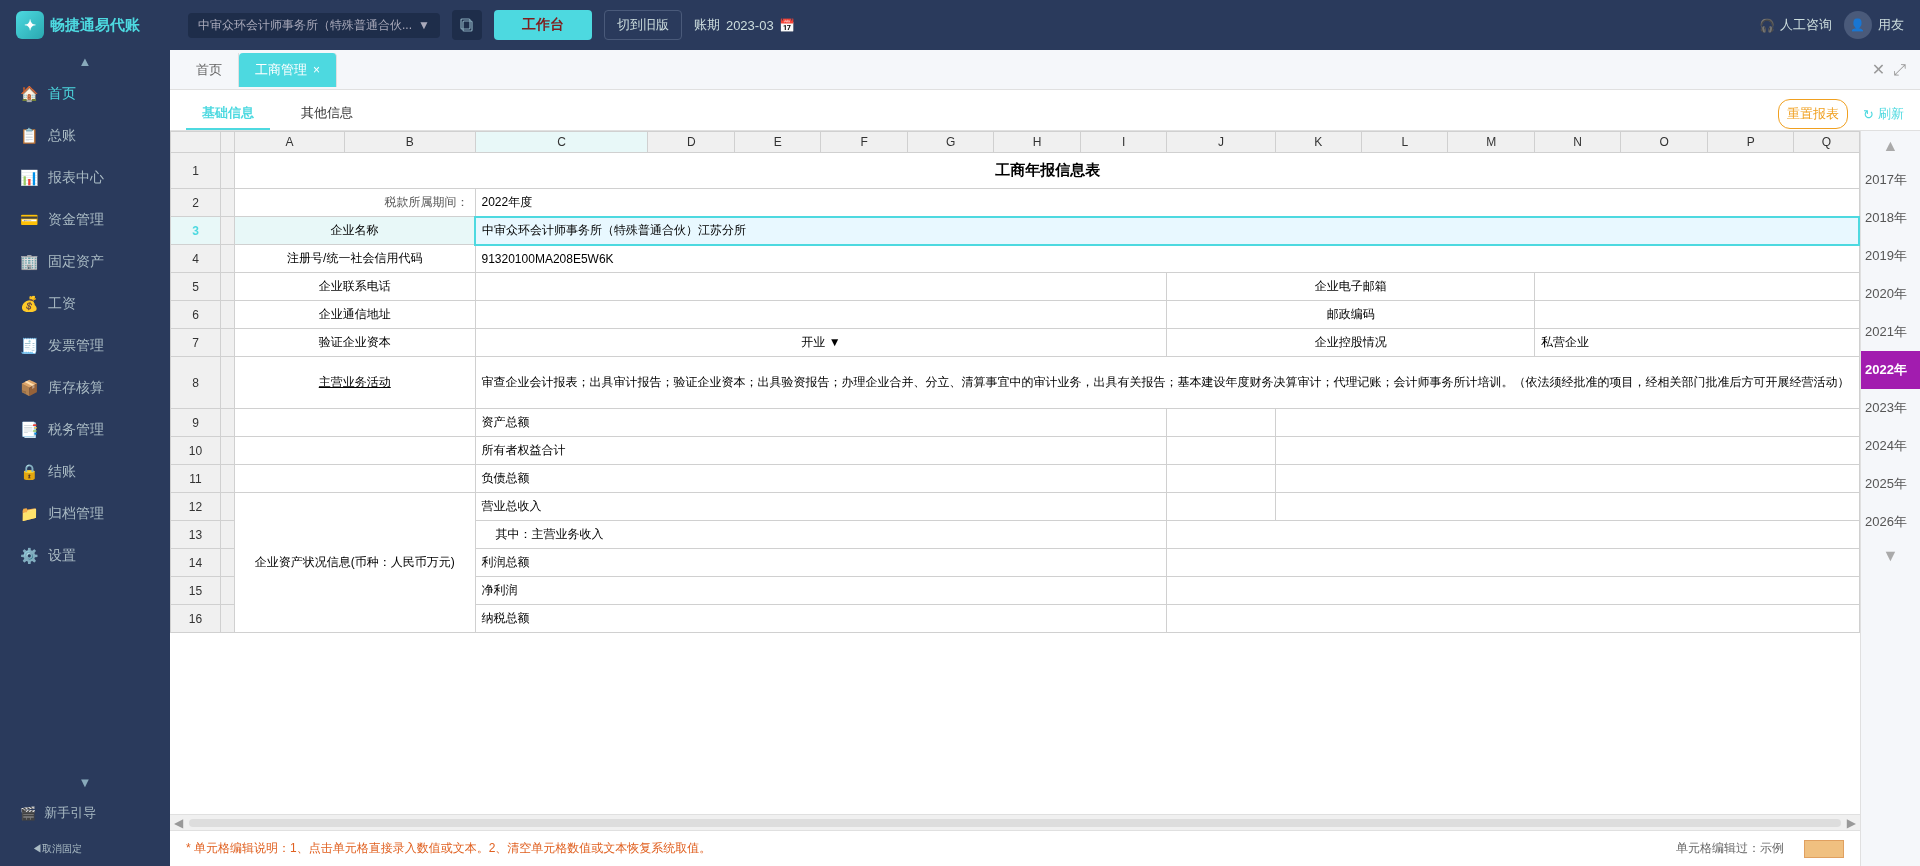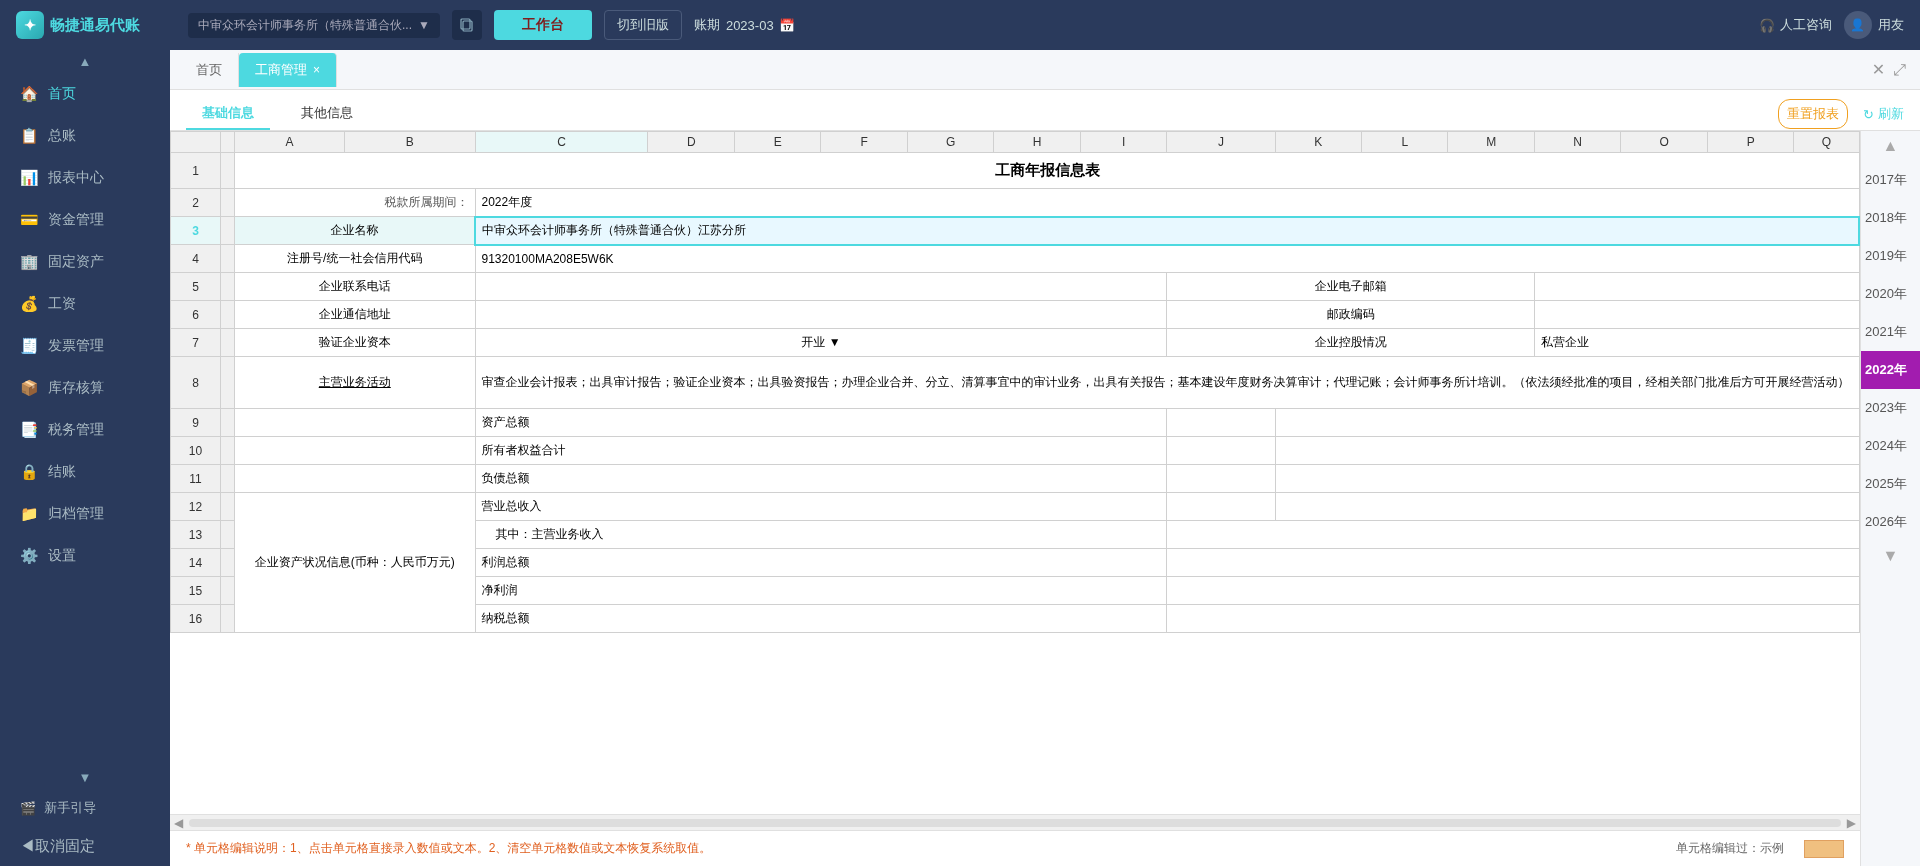--- a/index.html
+++ b/index.html
@@ -27,21 +27,21 @@
     .main-layout { display: flex; flex: 1; overflow: hidden; }
 
     
     .sidebar { width: 170px; background: #2a3a5c; display: flex; flex-direction: column; flex-shrink: 0; overflow-y: auto; }
     .sidebar-scroll-btn { background: #2a3a5c; border: none; color: #8ab; text-align: center; padding: 4px; cursor: pointer; }
     .sidebar-item { display: flex; align-items: center; gap: 10px; padding: 12px 20px; color: #aabbc4; cursor: pointer; font-size: 14px; }
     .sidebar-item.active { color: #4dd9e0; }
     .sidebar-icon { font-size: 15px; width: 18px; text-align: center; }
     .sidebar-bottom { margin-top: auto; }
     .sidebar-new-guide { display: flex; align-items: center; gap: 8px; padding: 10px 20px; color: #aabbc4; cursor: pointer; font-size: 13px; }
-    .sidebar-cancel-fix { display: flex; align-items: center; gap: 8px; padding: 10px 20px; color: #aabbc4; cursor: pointer; font-size: 15px; }
+    .sidebar-cancel-fix { display: flex; align-items: center; gap: 8px; padding: 10px 32px; color: #aabbc4; cursor: pointer; font-size: 10px; }
 
     
     .content-area { flex: 1; display: flex; flex-direction: column; background: white; overflow: hidden; }
 
     
     .tab-bar { display: flex; align-items: center; background: #f5f7fa; border-bottom: 1px solid #e0e0e0; padding: 0 10px; height: 40px; flex-shrink: 0; }
     .tab-item { padding: 8px 16px; cursor: pointer; color: #666; font-size: 13px; border-right: 1px solid #e0e0e0; }
     .tab-item.active { background: #4dd9e0; color: white; border-radius: 4px 4px 0 0; display: flex; align-items: center; gap: 6px; }
     .tab-close { color: white; font-size: 12px; cursor: pointer; }
     .tab-spacer { flex: 1; }

